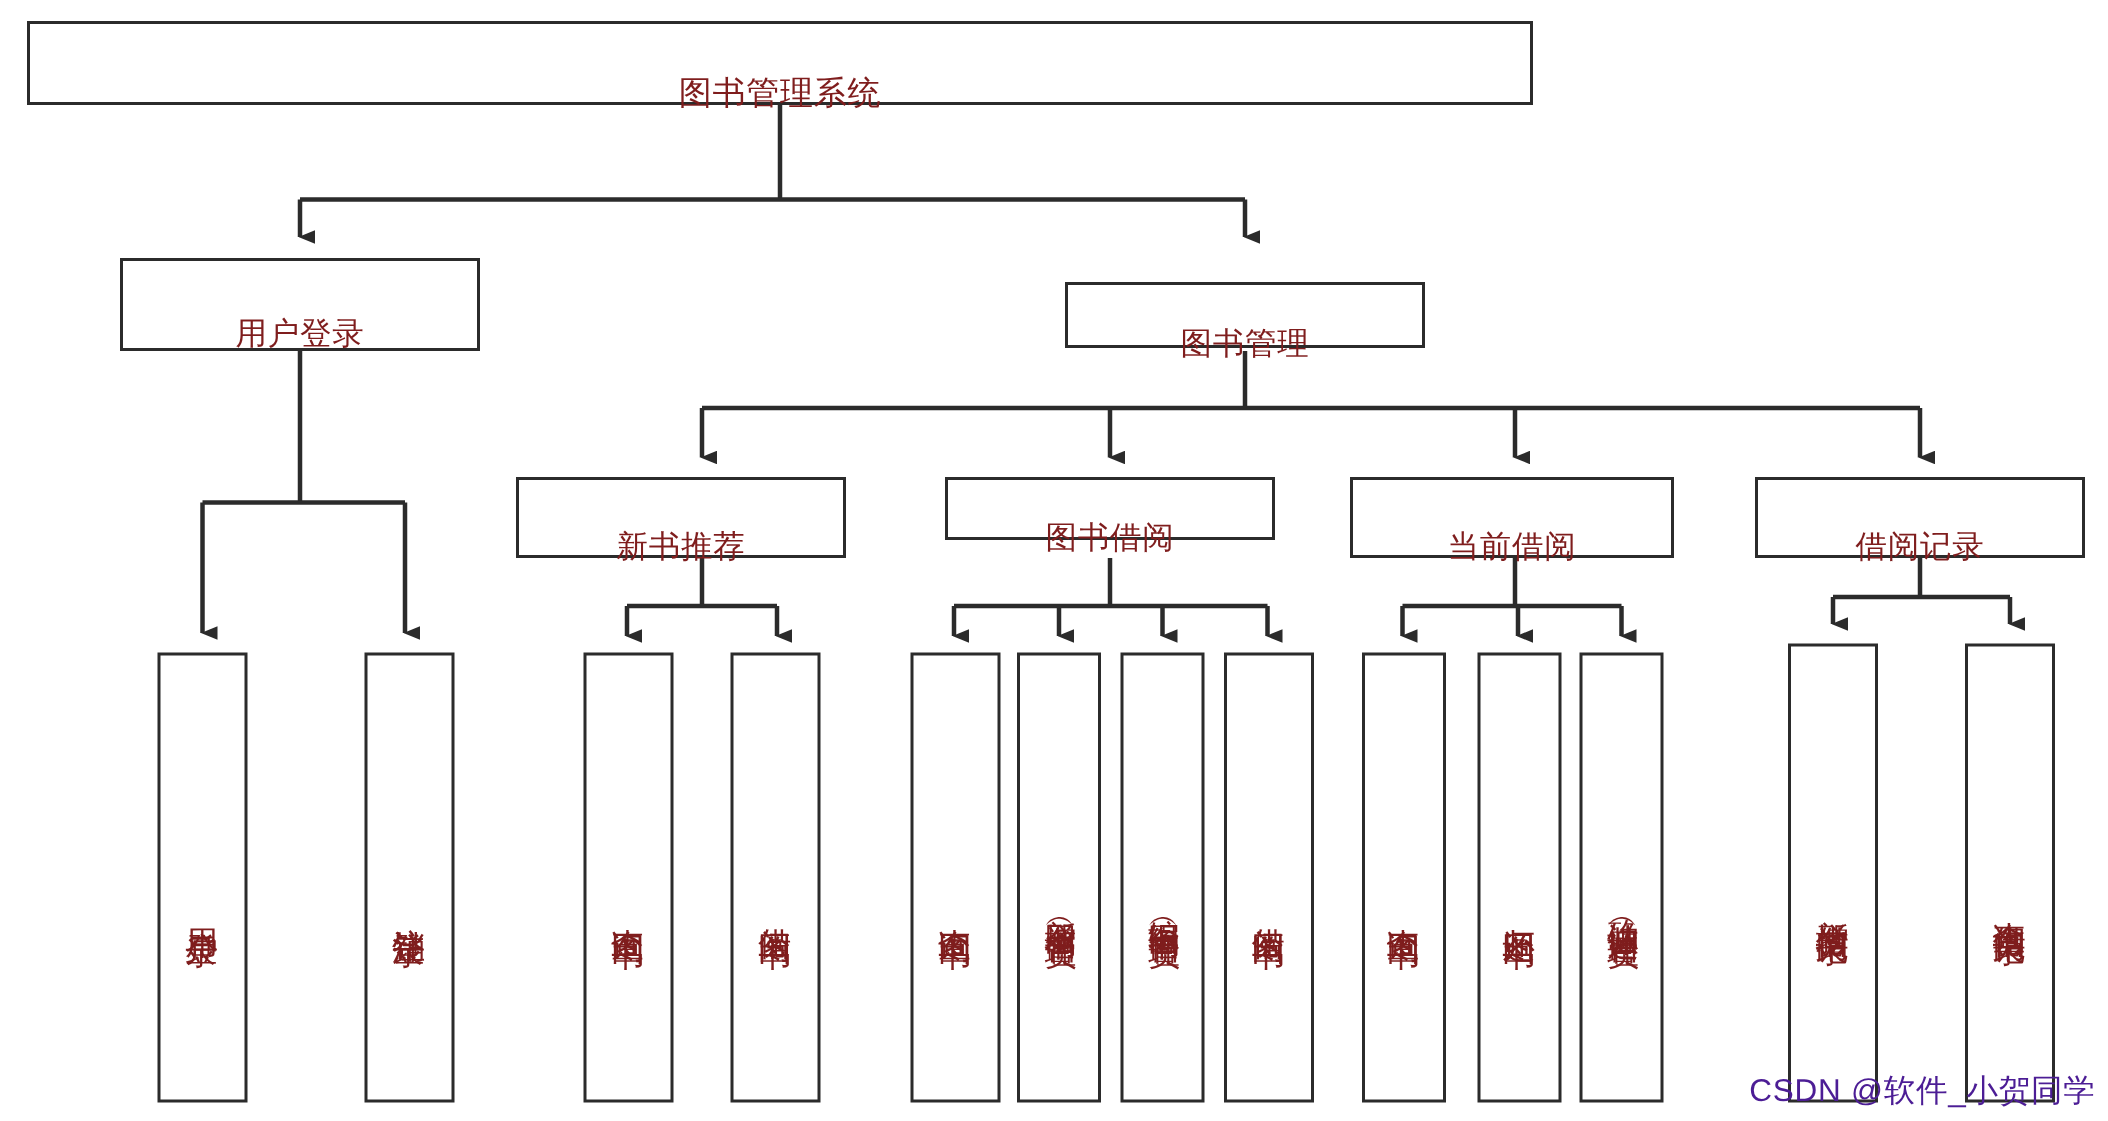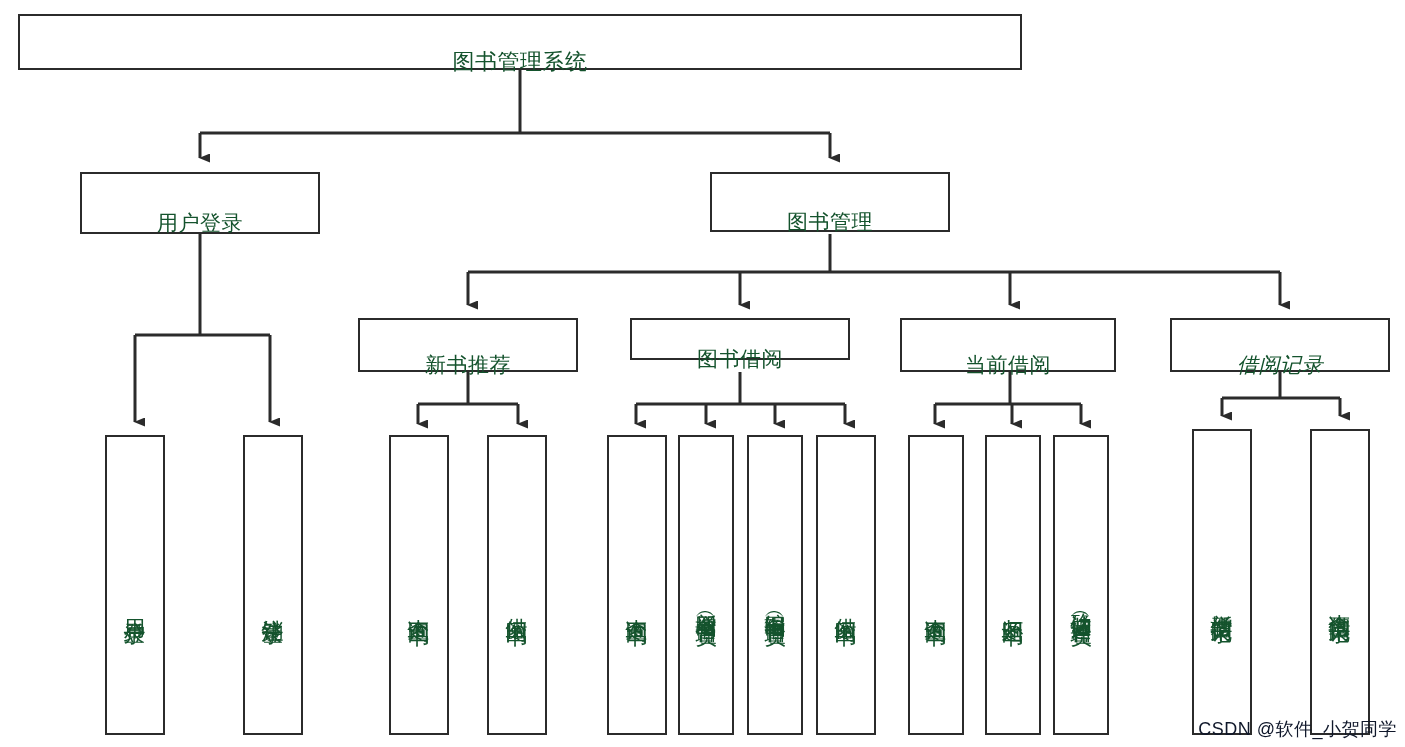--- a/index.html
+++ b/index.html
@@ -35,21 +35,21 @@
     align-items: center;
     justify-content: center;
     color: #1a1a1a;
     z-index: 2;
   }
   .node-label {
     display: block;
     text-align: center;
     line-height: 1.18;
     letter-spacing: 0.5px;
-    color: #14532d;
+    color: #7f1d1d;
     margin-top: 40px;
   }
   
   .node.horiz .node-label {
     writing-mode: horizontal-tb;
     font-size: 21px;
   }
   .node.root .node-label {
     font-size: 22px;
   }
@@ -67,22 +67,22 @@
     letter-spacing: 2px;
     max-height: 100%;
   }
   .node.vert.narrow .node-label {
     font-size: 21px;
   }
   #watermark {
     position: absolute;
     right: 8px;
     bottom: 6px;
-    font-size: 18px;
-    color: #0f172a;
+    font-size: 21px;
+    color: #4c1d95;
     letter-spacing: 0.5px;
     z-index: 5;
     white-space: nowrap;
     font-family: "Liberation Sans", "DejaVu Sans", sans-serif;
   }
 </style>
 </head>
 <body>
 
 <div id="diagram-root">
@@ -140,34 +140,34 @@
     </g>
   </svg>
 
   <div class="node horiz root" style="left:18px; top:14px; width:1004px; height:56px;">
     <span class="node-label">图书管理系统</span>
   </div>
 
   <div class="node horiz" style="left:80px; top:172px; width:240px; height:62px;">
     <span class="node-label">用户登录</span>
   </div>
-  <div class="node horiz" style="left:710px; top:172px; width:240px; height:60px;">
+  <div class="node horiz" style="left:710px; top:188px; width:240px; height:44px;">
     <span class="node-label">图书管理</span>
   </div>
 
-  <div class="node horiz" style="left:358px; top:318px; width:220px; height:54px;">
+  <div class="node horiz" style="left:344px; top:318px; width:220px; height:54px;">
     <span class="node-label">新书推荐</span>
   </div>
   <div class="node horiz" style="left:630px; top:318px; width:220px; height:42px;">
     <span class="node-label">图书借阅</span>
   </div>
   <div class="node horiz" style="left:900px; top:318px; width:216px; height:54px;">
     <span class="node-label">当前借阅</span>
   </div>
-  <div class="node horiz" style="left:1170px; top:318px; width:220px; height:54px;font-style:italic;">
+  <div class="node horiz" style="left:1170px; top:318px; width:220px; height:54px;">
     <span class="node-label">借阅记录</span>
   </div>
 
   <div class="node vert" style="left:105px; top:435px; width:60px; height:300px;">
     <span class="node-label">用户登录</span>
   </div>
   <div class="node vert" style="left:243px; top:435px; width:60px; height:300px;">
     <span class="node-label">注销登录</span>
   </div>
 

